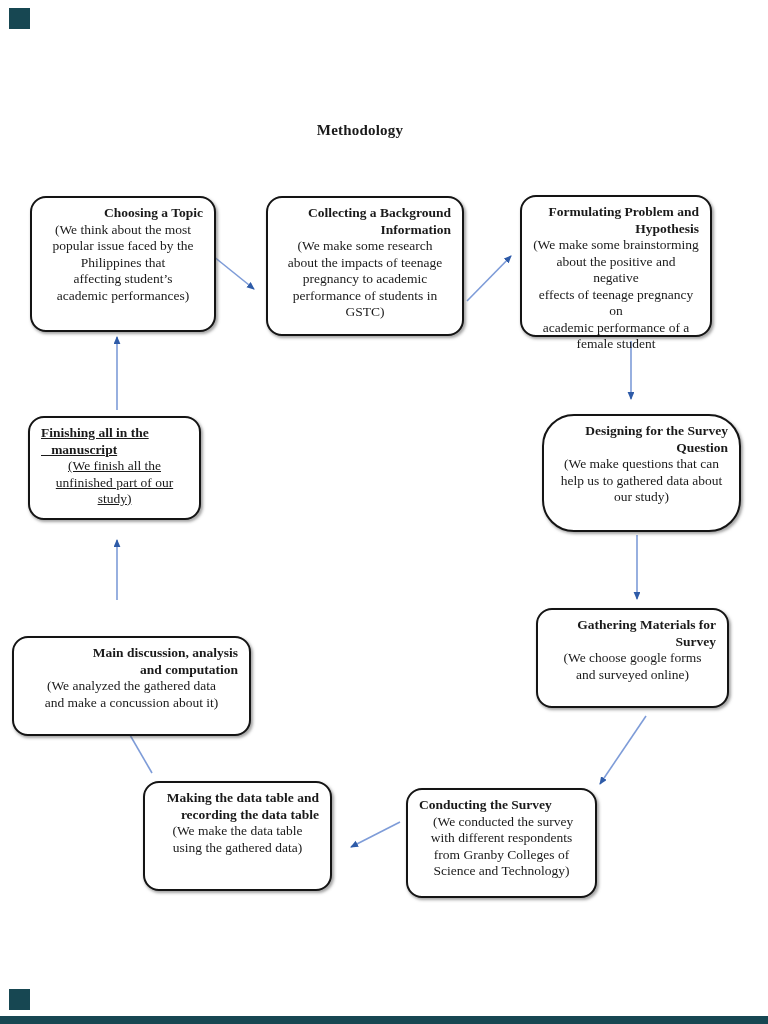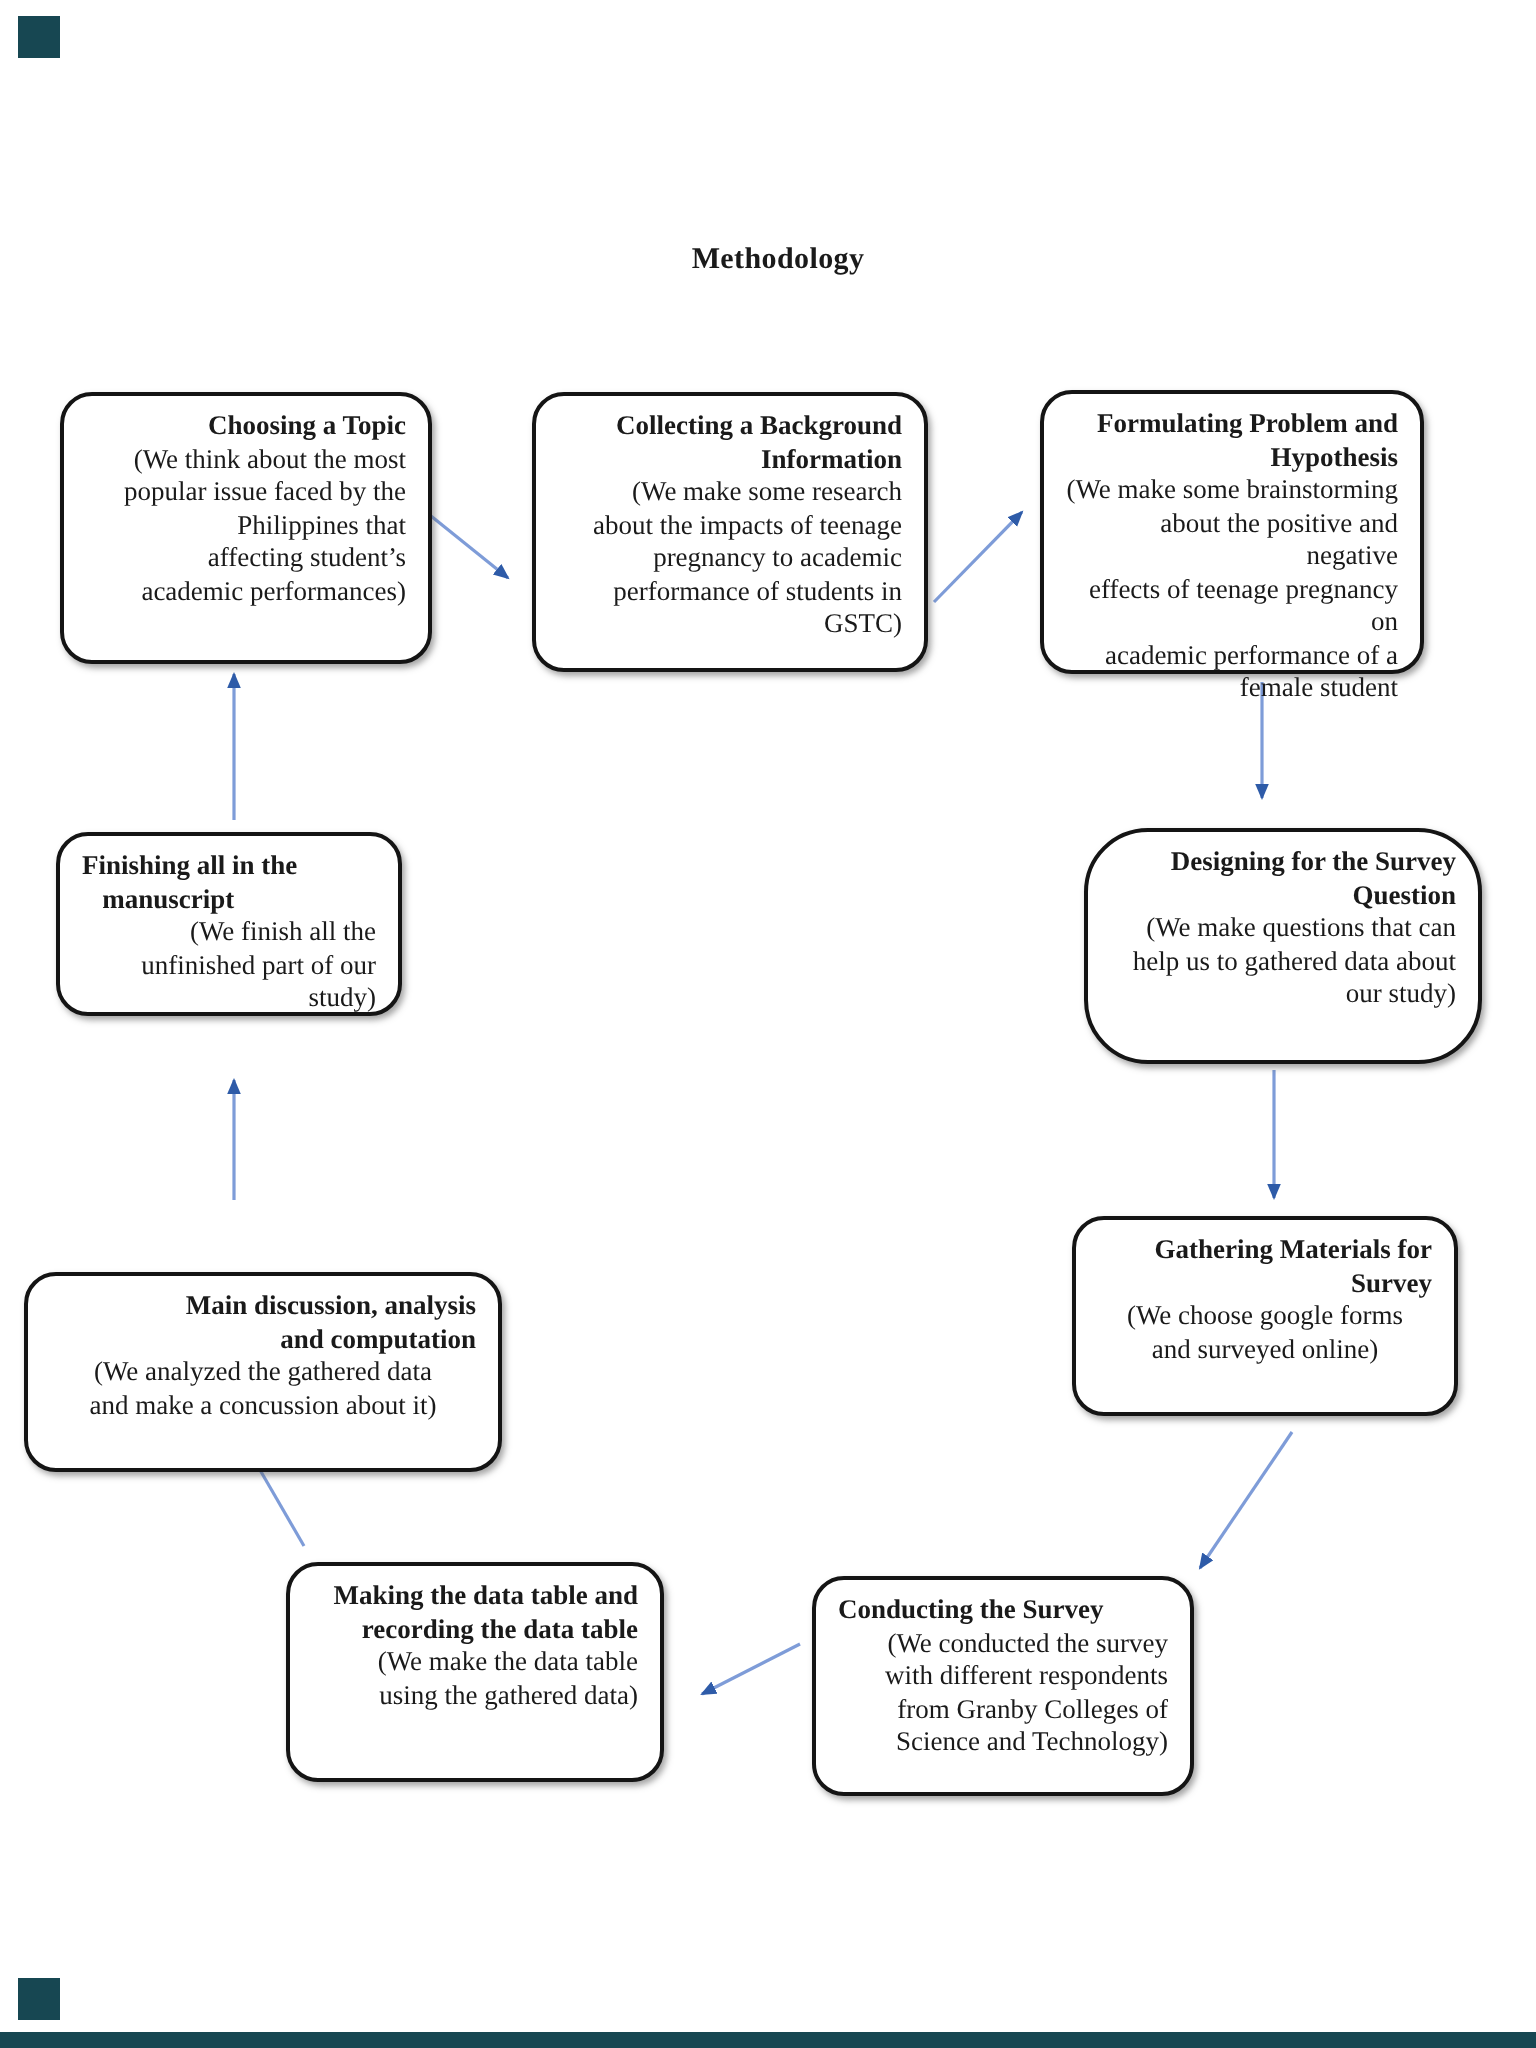--- a/index.html
+++ b/index.html
@@ -8,37 +8,36 @@
     background:#ffffff;
     font-family:"Liberation Serif","DejaVu Serif",serif;
     position:relative;
     overflow:hidden;
   }
   .page{position:relative;width:768px;height:1024px;}
   .doc-title{
     position:absolute;left:0;top:122px;width:720px;
     text-align:center;font-weight:bold;font-size:15px;color:#1a1a1a;
     letter-spacing:.2px;
-    padding-left:29px;
   }
   .node{
     position:absolute;
     background:#ffffff;
     border:2px solid #141414;
     border-radius:16px;
     box-shadow:1.5px 2px 3px rgba(90,90,90,.55);
     box-sizing:border-box;
     padding:7px 11px 6px 11px;
     font-size:13.5px;line-height:16.5px;color:#1a1a1a;
     z-index:2;
   }
   .node .t{font-weight:bold;white-space:pre-line;}
   .node .b{white-space:pre-line;}
   .tc{text-align:right;} .tl{text-align:left;}
-  .bc{text-align:center;} .bl{text-align:right;}
+  .bc{text-align:center;} .bl{text-align:center;}
   svg.arrows{position:absolute;left:0;top:0;z-index:1;pointer-events:none;}
   .arrow{stroke:#7e9cd8;stroke-width:1.6;fill:none;}
   .corner-mark{position:absolute;background:#174752;z-index:3;}
   .mark-tl{left:9px;top:8px;width:21px;height:21px;}
   .mark-bl{left:9px;top:989px;width:21px;height:21px;}
   .mark-bottom{left:0;top:1016px;width:768px;height:8px;}
 </style>
 </head>
 <body>
 
@@ -122,21 +121,21 @@
 using the gathered data)</div>
   </div>
 
   <div class="node" style="left:12px;top:636px;width:239px;height:100px;">
     <div class="t tc">Main discussion, analysis
 and computation</div>
     <div class="b bc">(We analyzed the gathered data
 and make a concussion about it)</div>
   </div>
 
-  <div class="node" style="left:28px;top:416px;width:173px;height:92px;">
+  <div class="node" style="left:28px;top:416px;width:173px;height:104px;text-decoration:underline;">
     <div class="t tl">Finishing all in the
 &nbsp;&nbsp;&nbsp;manuscript</div>
     <div class="b bl">(We finish all the
 unfinished part of our
 study)</div>
   </div>
 
   <div class="corner-mark mark-tl"></div>
   <div class="corner-mark mark-bl"></div>
   <div class="corner-mark mark-bottom"></div>

